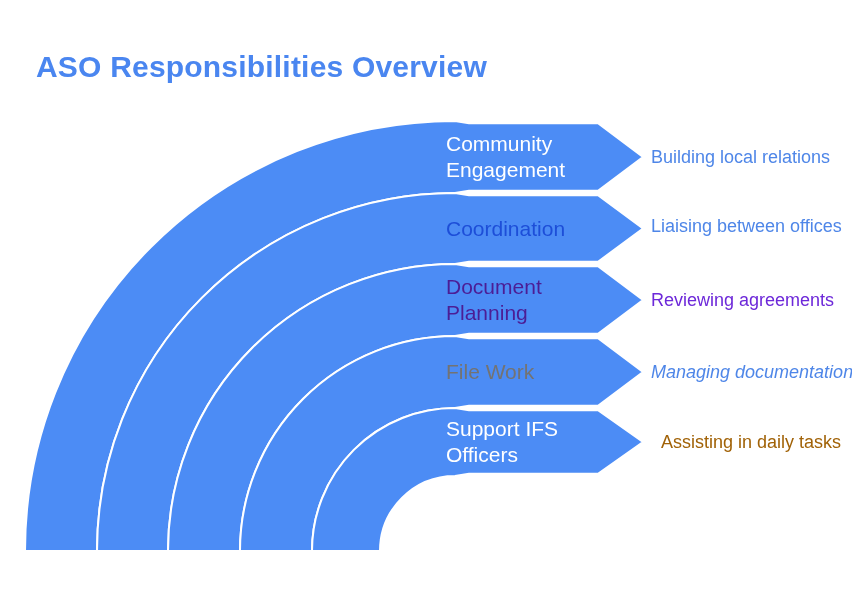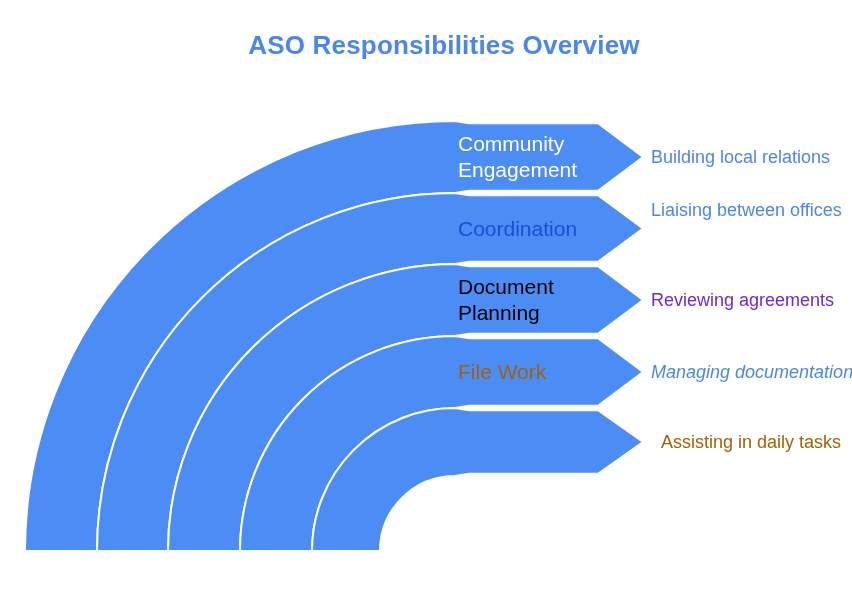--- a/index.html
+++ b/index.html
@@ -10,25 +10,24 @@
   .stage {
     position: relative;
     width: 852px;
     height: 600px;
     background: #ffffff;
     overflow: hidden;
     font-family: "Liberation Sans", sans-serif;
   }
   .diagram-title {
     position: absolute;
-    top: 30px;
+    top: 50px;
     left: 36px;
     right: 0;
-    text-align: center;
-    font-size: 26px;
+    font-size: 30px;
     font-weight: bold;
     letter-spacing: 0.2px;
   }
   .bands-svg {
     position: absolute;
     left: 0;
     top: 0;
   }
   .overlay {
     position: absolute;
@@ -38,21 +37,20 @@
     height: 100%;
     pointer-events: none;
   }
   .band-label {
     position: absolute;
     display: flex;
     align-items: center;
     font-size: 21px;
     line-height: 26px;
     font-weight: 400;
-    margin-left: 12px;
   }
   .band-desc {
     position: absolute;
     display: flex;
     align-items: center;
     font-size: 18px;
     white-space: nowrap;
   }
 </style>
 </head>
@@ -64,20 +62,21 @@
       <path d="M 25 551 A 430 430 0 0 1 455 121 L 469 123.2 L 598 123.2 L 643 157 L 598 190.8 L 469 190.8 L 455 193 A 358 358 0 0 0 97 551 Z" fill="#4C8CF5" stroke="#FFFFFF" stroke-width="2" stroke-linejoin="round"></path>
       <path d="M 97 551 A 358 358 0 0 1 455 193 L 469 195.2 L 598 195.2 L 643 228.5 L 598 261.8 L 469 261.8 L 455 264 A 287 287 0 0 0 168 551 Z" fill="#4C8CF5" stroke="#FFFFFF" stroke-width="2" stroke-linejoin="round"></path>
       <path d="M 168 551 A 287 287 0 0 1 455 264 L 469 266.2 L 598 266.2 L 643 300 L 598 333.8 L 469 333.8 L 455 336 A 215 215 0 0 0 240 551 Z" fill="#4C8CF5" stroke="#FFFFFF" stroke-width="2" stroke-linejoin="round"></path>
       <path d="M 240 551 A 215 215 0 0 1 455 336 L 469 338.2 L 598 338.2 L 643 372 L 598 405.8 L 469 405.8 L 455 408 A 143 143 0 0 0 312 551 Z" fill="#4C8CF5" stroke="#FFFFFF" stroke-width="2" stroke-linejoin="round"></path>
       <path d="M 312 551 A 143 143 0 0 1 455 408 L 469 410.2 L 598 410.2 L 643 442 L 598 473.8 L 469 473.8 L 455 476 A 75 75 0 0 0 380 551 Z" fill="#4C8CF5" stroke="#FFFFFF" stroke-width="2" stroke-linejoin="round"></path>
     </svg>
   <div class="overlay" id="overlay">
       <div class="band-label" style="left: 446px; top: 121px; height: 72px; width: 152px; color: rgb(255, 255, 255);">Community Engagement</div>
       <div class="band-desc" style="left: 651px; top: 121px; height: 72px; color: rgb(78, 134, 232);">Building local relations</div>
       <div class="band-label" style="left: 446px; top: 193px; height: 71px; width: 152px; color: #1d4ed8;">Coordination</div>
-      <div class="band-desc" style="left: 651px; top: 175px; height: 71px; color: rgb(78, 134, 232);">Liaising between offices</div>
-      <div class="band-label" style="left: 446px; top: 264px; height: 72px; width: 152px; color: #000000;">Document Planning</div>
+      <div class="band-desc" style="left: 651px; top: 191px; height: 71px; color: rgb(78, 134, 232);">Liaising between offices</div>
+      <div class="band-label" style="left: 446px; top: 264px; height: 72px; width: 152px; color: #4c1d95;">Document Planning</div>
       <div class="band-desc" style="left: 651px; top: 264px; height: 72px; color: #6d28d9;">Reviewing agreements</div>
-      <div class="band-label" style="left: 446px; top: 336px; height: 72px; width: 152px; color: #a16207;">File Work</div>
+      <div class="band-label" style="left: 446px; top: 336px; height: 72px; width: 152px; color: #737373;">File Work</div>
       <div class="band-desc" style="left: 651px; top: 336px; height: 72px; color: rgb(78, 134, 232); font-style: italic;">Managing documentation</div>
+      <div class="band-label" style="left: 446px; top: 408px; height: 68px; width: 152px; color: rgb(255, 255, 255);">Support IFS Officers</div>
       <div class="band-desc" style="left: 651px; top: 408px; height: 68px; color: #a16207; margin-left: 10px;">Assisting in daily tasks</div>
     </div>
 </div>
 
 </body></html>

